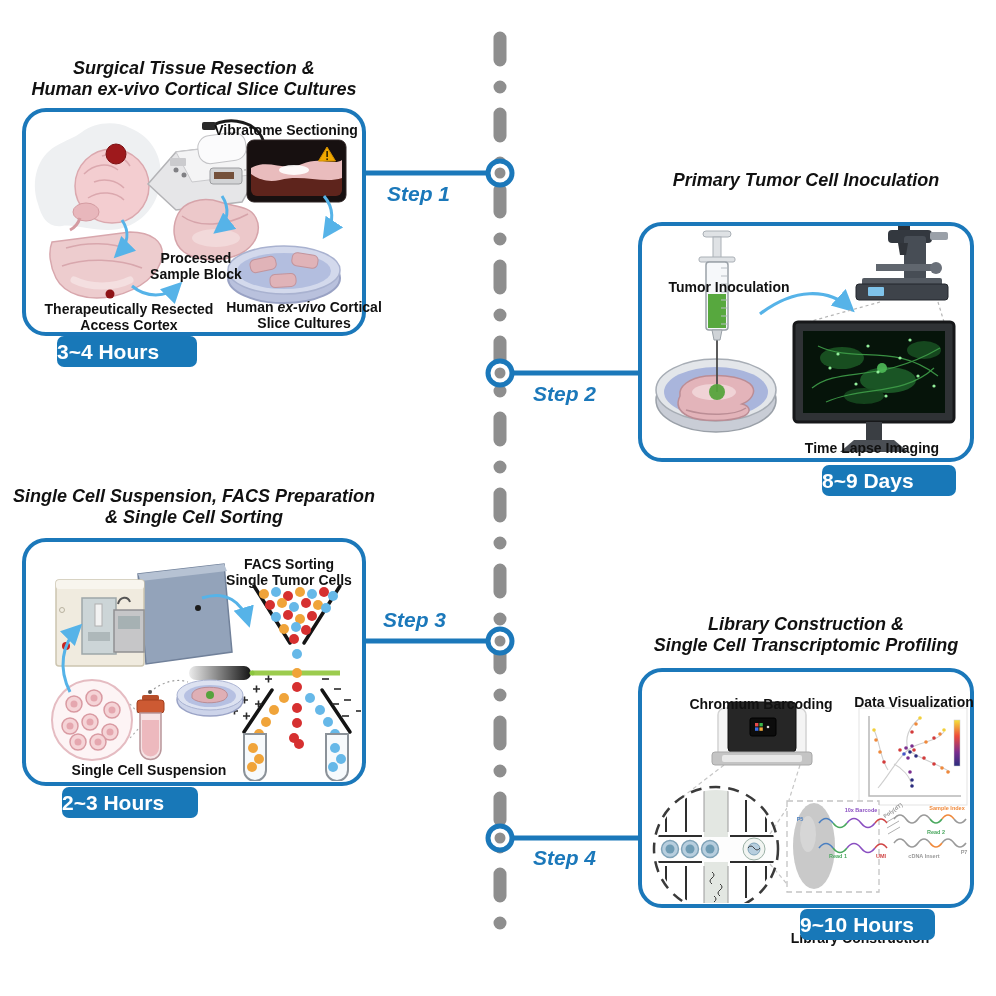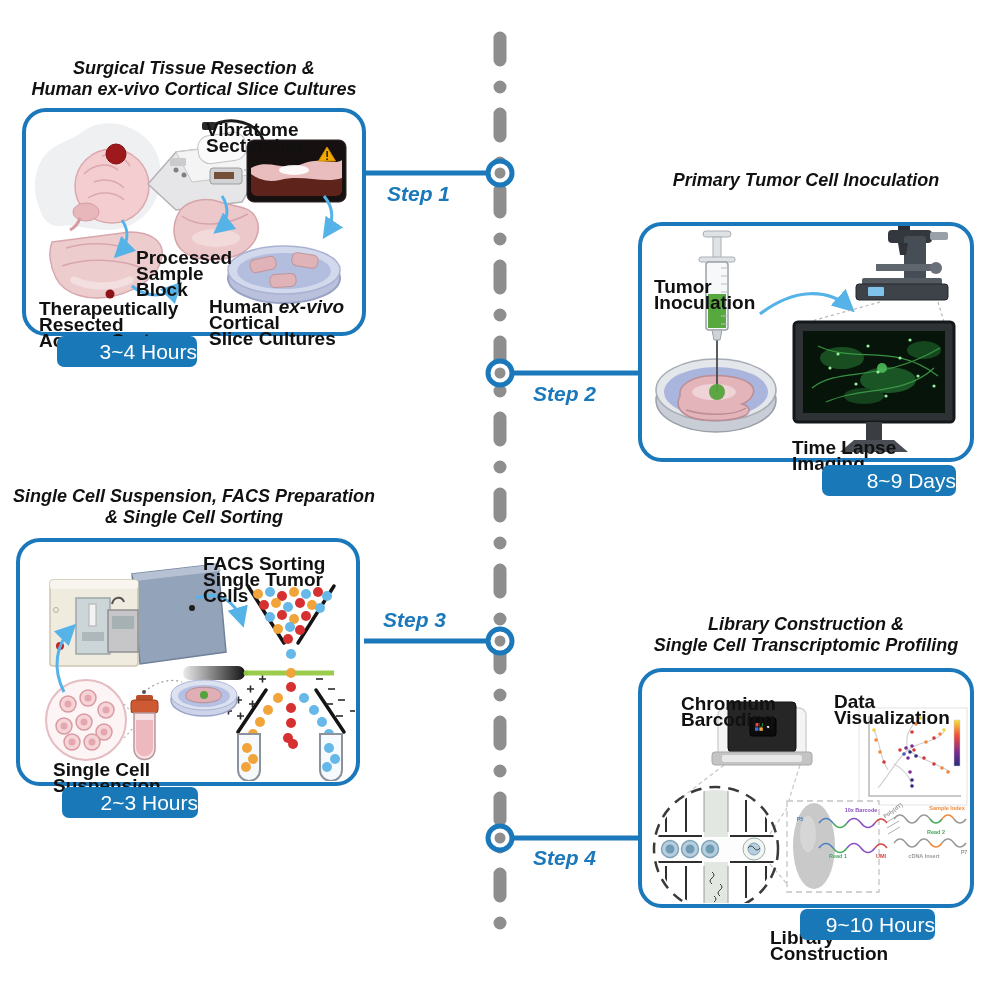--- a/index.html
+++ b/index.html
@@ -6,26 +6,26 @@
   .canvas{position:relative;width:996px;height:996px;background:#fff;overflow:hidden;
           font-family:"Liberation Sans",sans-serif;}
   .abs{position:absolute;}
   svg{display:block;}
   .panel{position:absolute;background:#fff;border:4.5px solid #1b78ba;border-radius:24px;
          box-sizing:border-box;z-index:1;}
   .pillu{position:absolute;left:0;top:0;}
   .ptitle{position:absolute;z-index:2;font-style:italic;font-weight:bold;font-size:18px;
           line-height:21px;color:#111;text-align:center;}
   .ptitle span{display:block;}
-  .badge{position:absolute;z-index:3;background:#1878b8;color:#fff;font-weight:normal;
-         font-size:21px;line-height:31px;height:31px;text-align:right;border-radius:7px;}
+  .badge{position:absolute;z-index:3;background:#1878b8;color:#fff;font-weight:bold;
+         font-size:21px;line-height:31px;height:31px;text-align:left;border-radius:7px;}
   .steplabel{position:absolute;z-index:2;color:#1b78ba;font-style:italic;font-weight:bold;
              font-size:21px;width:90px;text-align:left;}
-  .lbl{position:absolute;z-index:2;font-weight:bold;font-size:19px;line-height:16px;
-       color:#111;text-align:left;}
+  .lbl{position:absolute;z-index:2;font-weight:bold;font-size:14px;line-height:16px;
+       color:#111;text-align:center;}
   .lbl span{display:block;}
   .lbl .inl{display:inline;}
   .lbl i{font-style:italic;}
 </style>
 </head>
 <body>
 
 <div class="canvas">
 
   <svg class="abs" width="996" height="996" style="left:0;top:0;z-index:0;">
@@ -241,21 +241,21 @@
     </svg>
     <div class="lbl" style="left:12px;top:16px;width:150px;margin-top:37px;">
       <span>Tumor Inoculation</span>
       </div>
     <div class="lbl" style="left:150px;top:214px;width:160px;">
       <span>Time Lapse Imaging</span>
       </div>
   </div>
   <div class="badge" style="left:822px;top:465px;width:134px;">8~9 Days</div>
 
-  <div class="panel" style="left:16px;top:538px;width:344px;height:248px;">
+  <div class="panel" style="left:22px;top:538px;width:344px;height:248px;">
     <svg class="pillu" width="335" height="239" viewBox="0 0 335 239">
       <defs>
         <marker id="ah3" markerWidth="8" markerHeight="8" refX="5" refY="3.5" orient="auto">
           <path d="M0,0 L7,3.5 L0,7 Z" fill="#56b3e8"></path>
           </marker>
         <linearGradient id="lg3" x1="0" y1="0" x2="1" y2="0">
           <stop offset="0" stop-color="#ececec"></stop>
             <stop offset="1" stop-color="#141414"></stop>
         </linearGradient>
       </defs>

